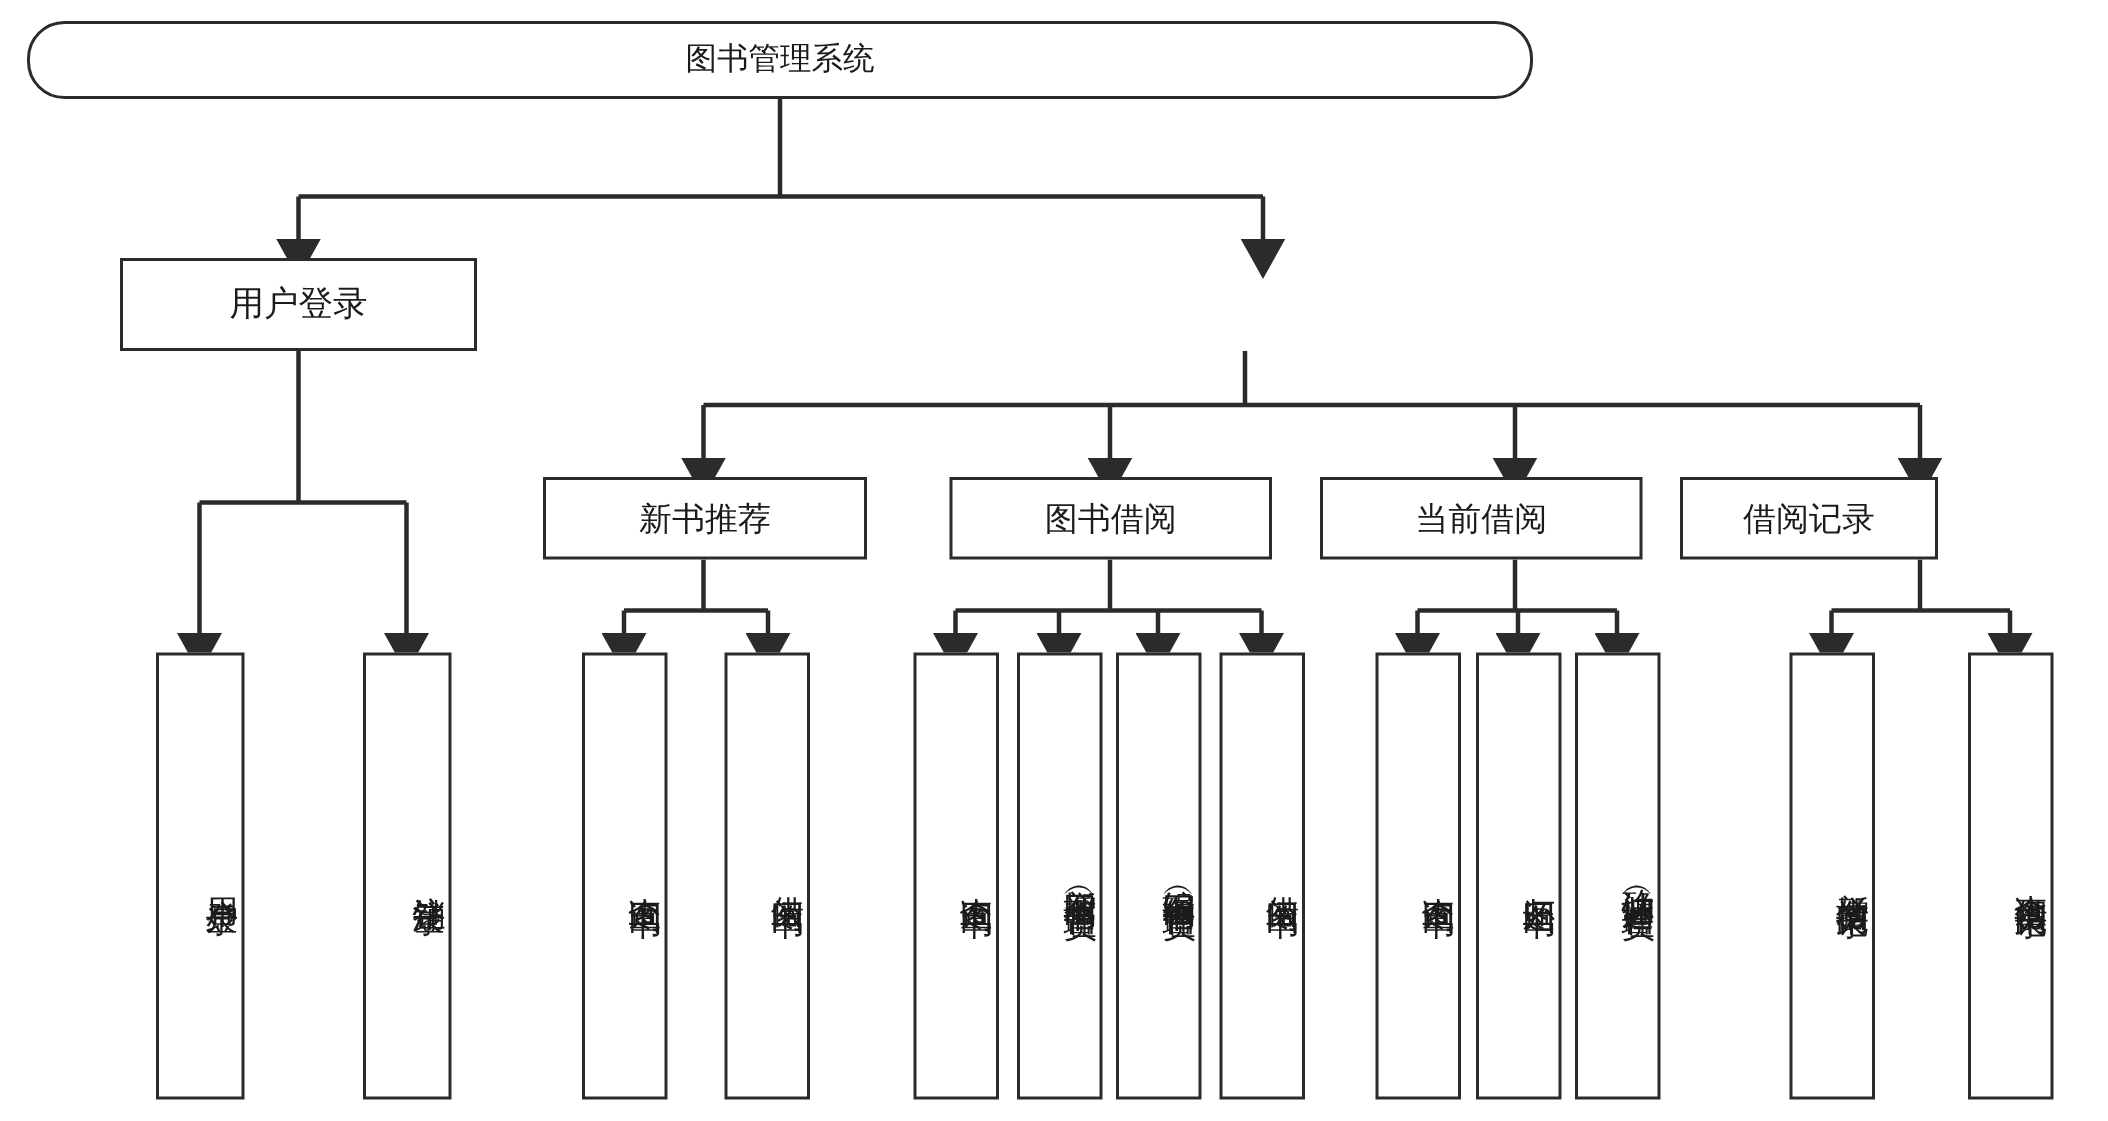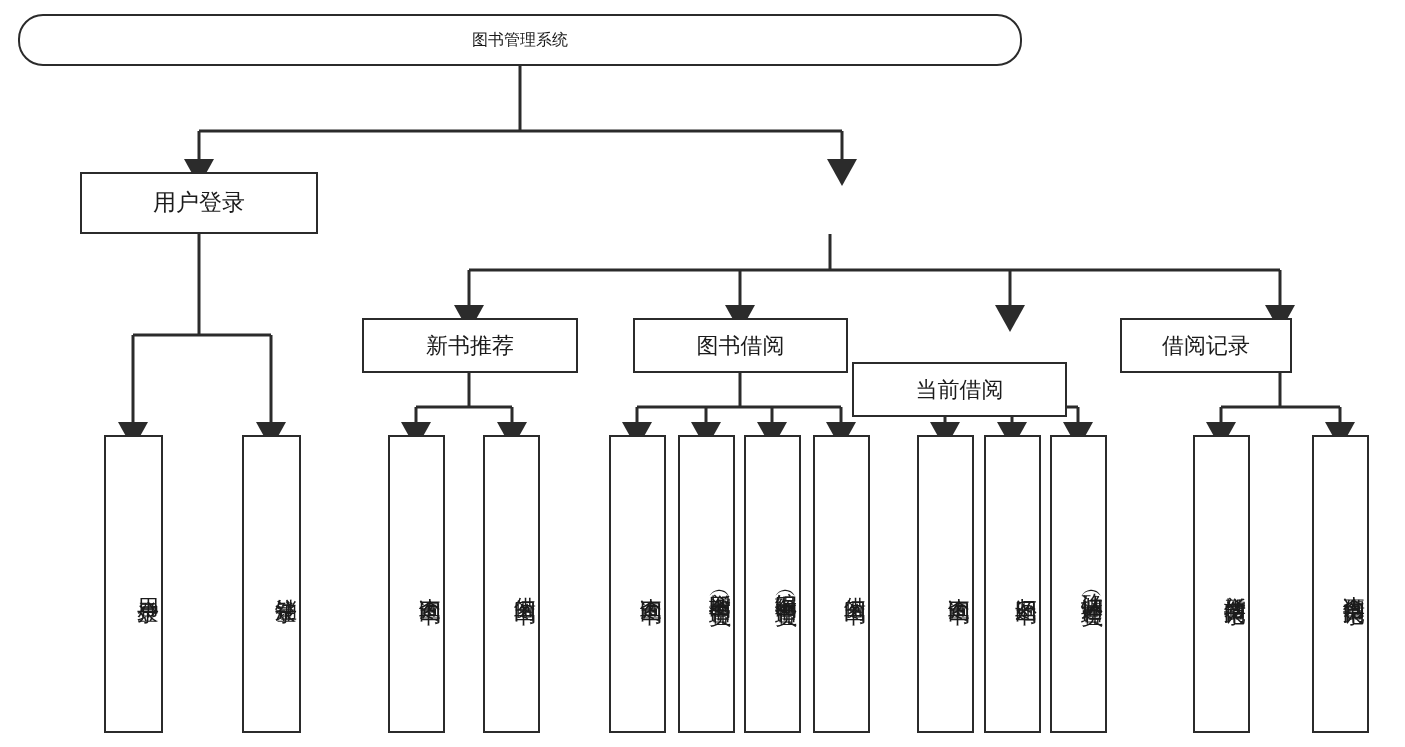--- a/index.html
+++ b/index.html
@@ -34,21 +34,21 @@
     border: 2px solid #2b2b2b;
     background: #ffffff;
     display: flex;
     align-items: center;
     justify-content: center;
     text-align: center;
     line-height: 1.18;
     color: #1b1b1b;
   }
   .node.root {
-    font-size: 16px;
+    font-size: 21px;
     border-radius: 25px;
   }
   .node.level1 {
     font-size: 23px;
   }
   .node.level2 {
     font-size: 22px;
   }
   .node.leaf {
     font-size: 22px;
@@ -136,21 +136,21 @@
   <div class="node level1" style="left:80px; top:172px; width:238px; height:62px;">
     <span>用户登录</span>
   </div>
 
   <div class="node level2" style="left:362px; top:318px; width:216px; height:55px;">
     <span>新书推荐</span>
   </div>
   <div class="node level2" style="left:633px; top:318px; width:215px; height:55px;">
     <span>图书借阅</span>
   </div>
-  <div class="node level2" style="left:852px; top:318px; width:215px; height:55px;margin-top:44px;">
+  <div class="node level2" style="left:880px; top:318px; width:215px; height:55px;">
     <span>当前借阅</span>
   </div>
   <div class="node level2" style="left:1120px; top:318px; width:172px; height:55px;">
     <span>借阅记录</span>
   </div>
 
   <div class="node leaf" style="left:104px; top:435px; width:59px; height:298px;">
     <span class="vtext">用户登录</span>
   </div>
   <div class="node leaf" style="left:242px; top:435px; width:59px; height:298px;">

